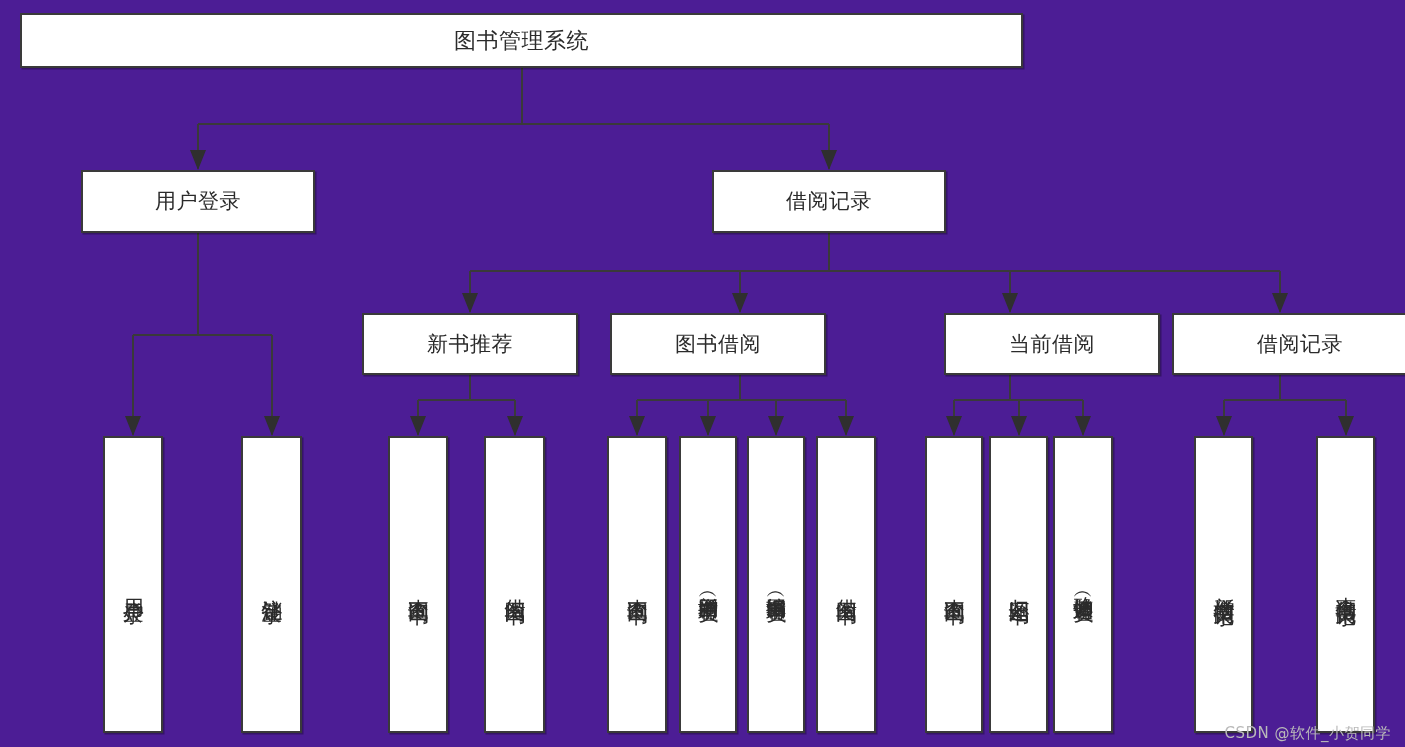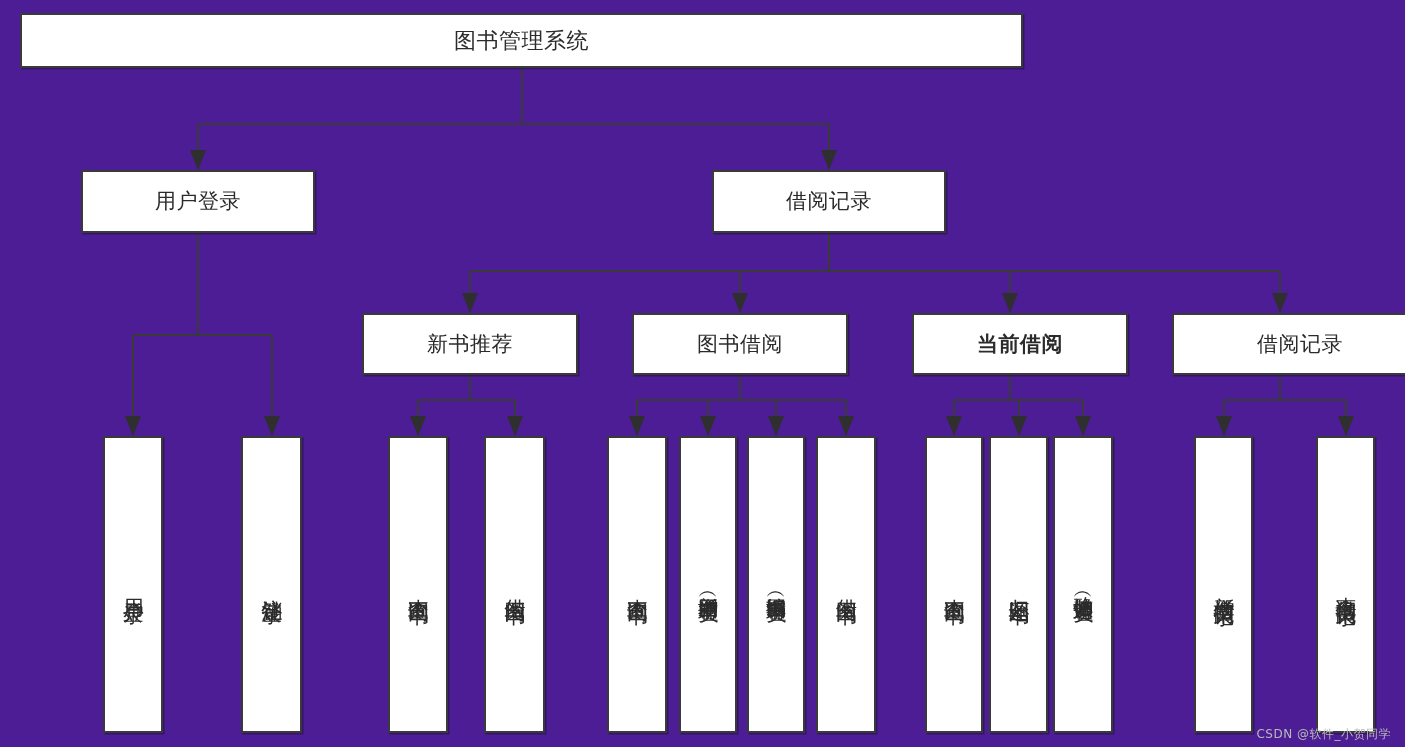--- a/index.html
+++ b/index.html
@@ -67,21 +67,21 @@
     max-height: 100%;
   }
   .node.vert.tall .label {
     font-size: 20px;
     letter-spacing: 1px;
   }
   .watermark {
     position: absolute;
     right: 14px;
     bottom: 4px;
-    font-size: 12px;
+    font-size: 15px;
     color: #b9b9b9;
     letter-spacing: 0.5px;
     white-space: nowrap;
     font-family: "DejaVu Sans", "Liberation Sans", sans-serif;
   }
 </style>
 </head>
 <body>
 
 <div id="canvas">
@@ -145,24 +145,24 @@
       </div>
       <div class="node horiz" style="left: 81px; top: 170px; width: 234px; height: 63px;">
         <span class="label">用户登录</span>
       </div>
       <div class="node horiz" style="left: 712px; top: 170px; width: 234px; height: 63px;">
         <span class="label">借阅记录</span>
       </div>
       <div class="node horiz" style="left: 362px; top: 313px; width: 216px; height: 62px; justify-content: center;">
         <span class="label">新书推荐</span>
       </div>
-      <div class="node horiz" style="left: 632px; top: 313px; width: 216px; height: 62px;">
+      <div class="node horiz" style="left: 610px; top: 313px; width: 216px; height: 62px;">
         <span class="label">图书借阅</span>
       </div>
-      <div class="node horiz" style="left: 912px; top: 313px; width: 216px; height: 62px; font-weight: bold;">
+      <div class="node horiz" style="left: 944px; top: 313px; width: 216px; height: 62px;">
         <span class="label">当前借阅</span>
       </div>
       <div class="node horiz" style="left: 1172px; top: 313px; width: 256px; height: 62px;">
         <span class="label">借阅记录</span>
       </div>
       <div class="node vert" style="left: 103px; top: 436px; width: 60px; height: 297px;">
         <span class="label">用户登录</span>
       </div>
       <div class="node vert" style="left: 241px; top: 436px; width: 61px; height: 297px;">
         <span class="label">注销登录</span>

